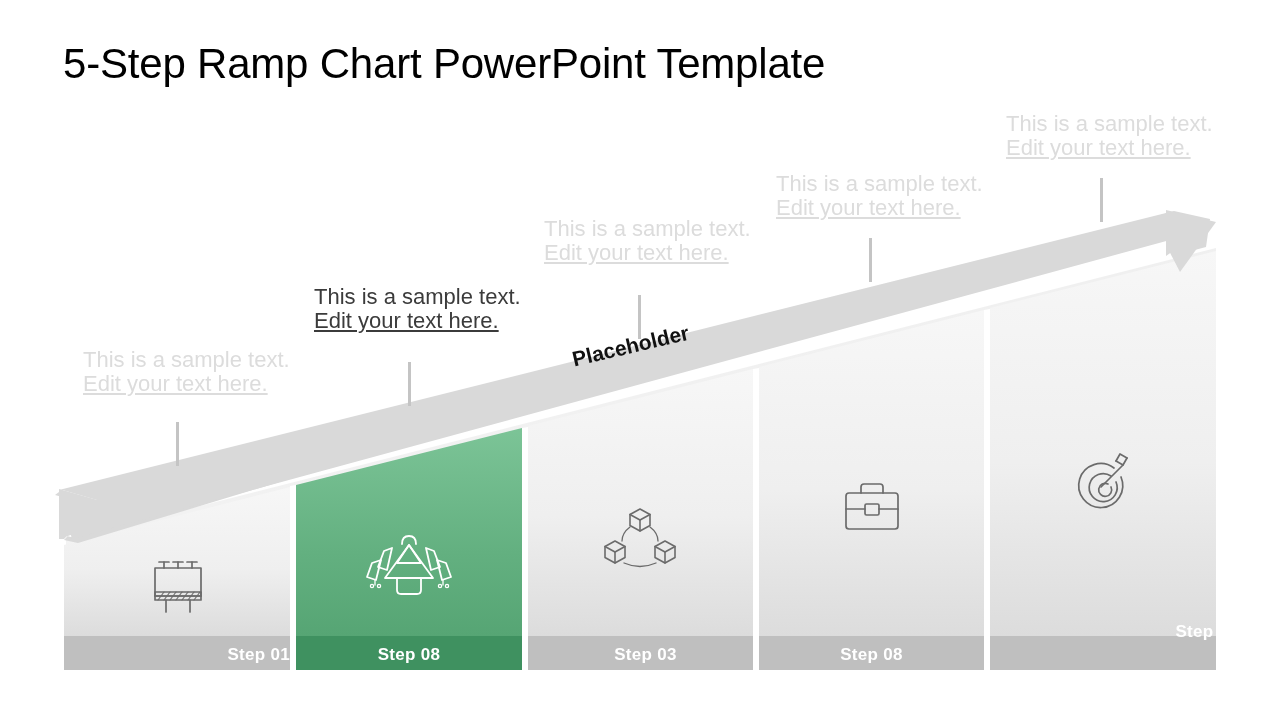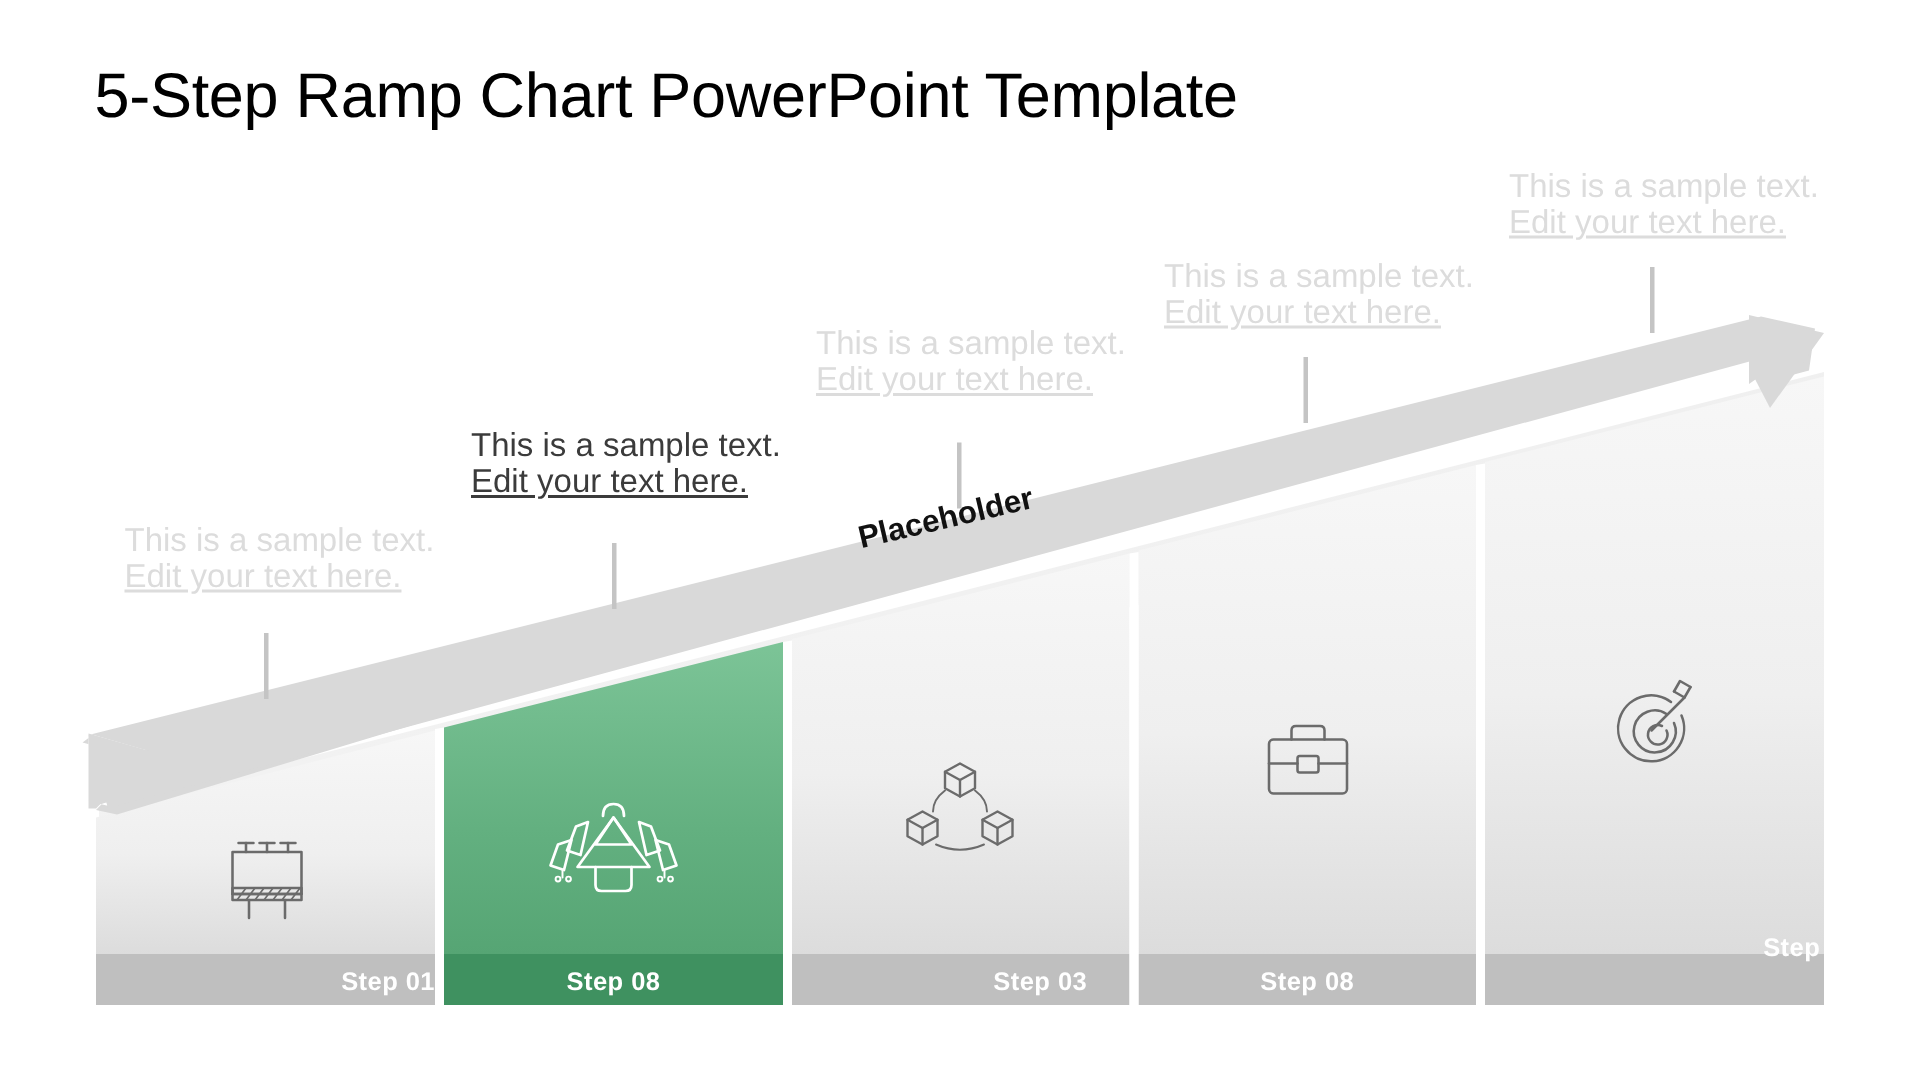--- a/index.html
+++ b/index.html
@@ -274,17 +274,17 @@
   </div>
 
   <div class="conn" style="left:176px;top:422px;height:44px;"></div>
   <div class="conn" style="left:408px;top:362px;height:44px;"></div>
   <div class="conn" style="left:638px;top:295px;height:44px;"></div>
   <div class="conn" style="left:869px;top:238px;height:44px;"></div>
   <div class="conn" style="left:1100px;top:178px;height:44px;"></div>
 
   <div class="steplabel" style="left:64px;top:645px;width:226px;text-align:right;">Step 01</div>
   <div class="steplabel" style="left:296px;top:645px;width:226px;">Step 08</div>
-  <div class="steplabel" style="left:528px;top:645px;width:235px;margin-left:48px;">Step 03</div>
+  <div class="steplabel" style="left:528px;top:645px;width:235px;">Step 03</div>
   <div class="steplabel" style="left:759px;top:645px;width:225px;">Step 08</div>
   <div class="steplabel" style="left:990px;top:622px;width:248px;text-align:right;">Step 05</div>
 
 </div>
 
 </body></html>

